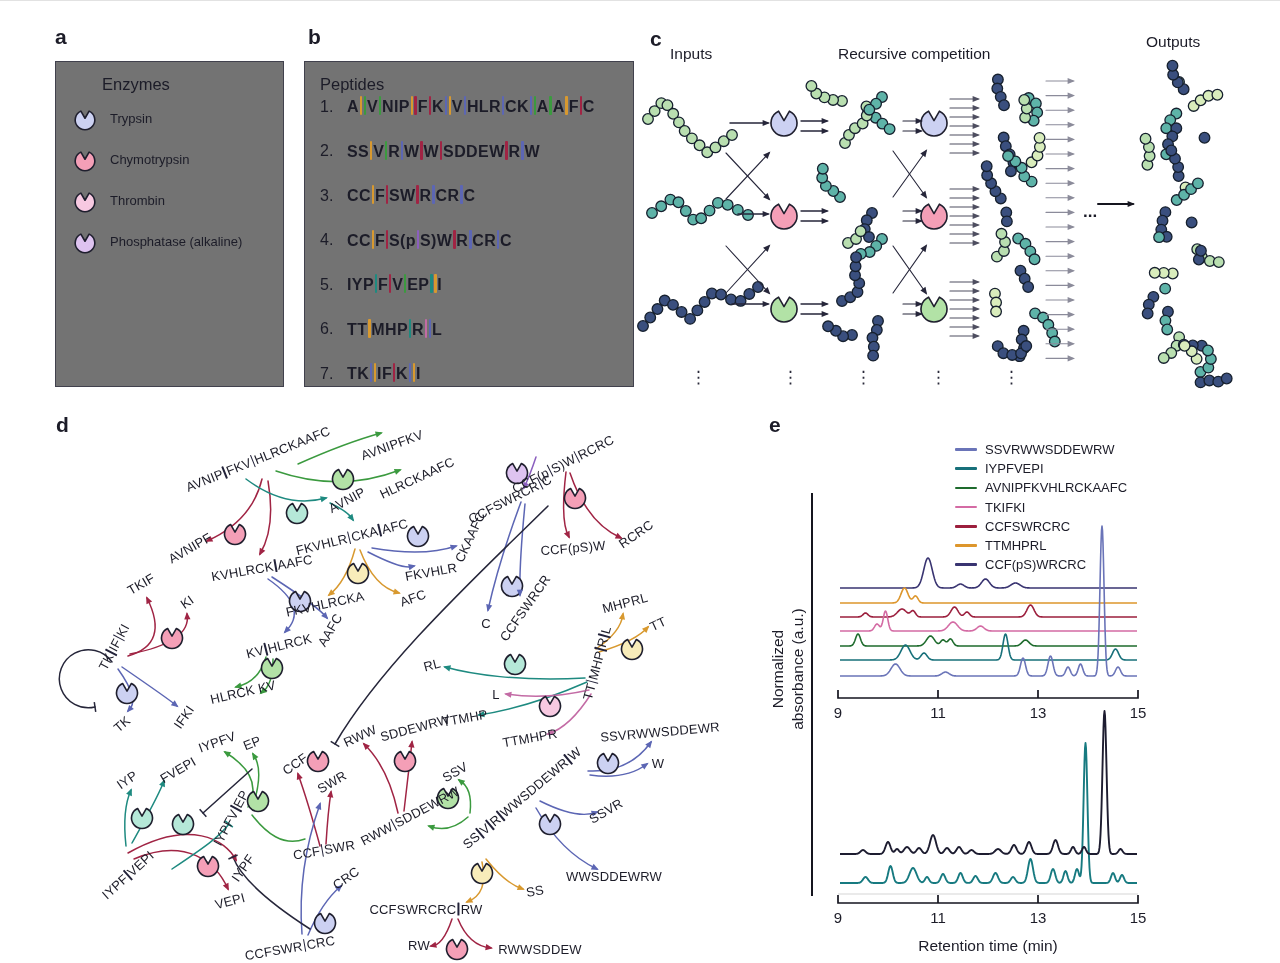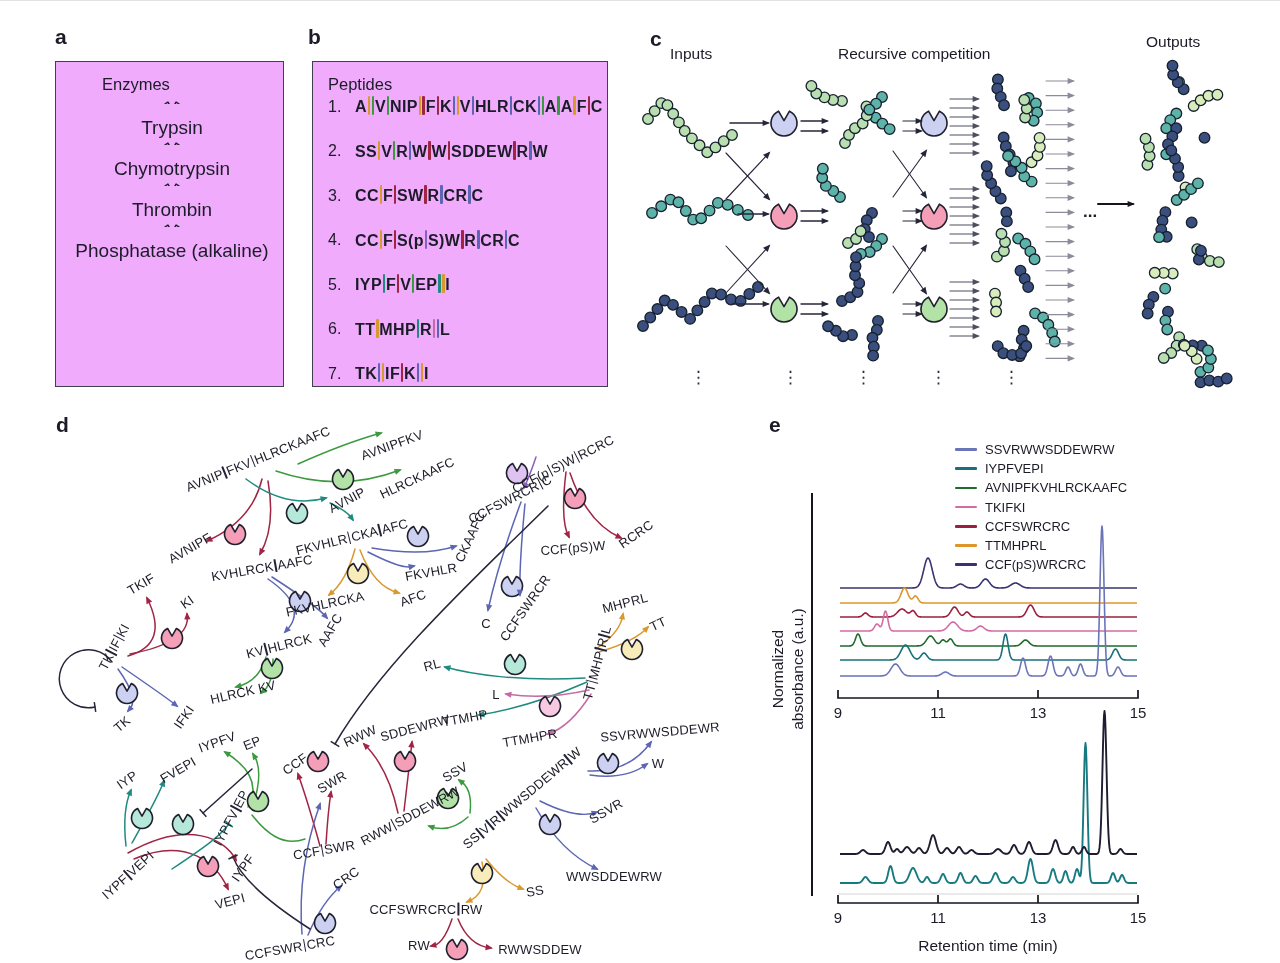--- a/index.html
+++ b/index.html
@@ -1,23 +1,23 @@
 <!DOCTYPE html>
 <html><head>
 <meta charset="utf-8">
 <style>
   html,body{margin:0;padding:0;background:#ffffff;}
   #fig{position:relative;width:1280px;height:963px;background:#ffffff;overflow:hidden;
        font-family:"Liberation Sans", sans-serif;color:#1c1c28;border-top:1px solid #e2e2e2;border-bottom:1px solid #e2e2e2;}
   .plabel{position:absolute;font-size:21px;font-weight:700;}
-  .box{position:absolute;background:#f0abfc;border:1.6px solid #41414d;box-sizing:border-box;}
+  .box{position:absolute;background:#737373;border:1.6px solid #41414d;box-sizing:border-box;}
   .box-title{font-size:16.5px;}
   #enzBox .box-title{padding:13px 0 4px 46px;}
   #pepBox .box-title{padding:13px 0 2px 15px;}
-  .enz-row{display:flex;align-items:center;height:41px;padding-left:5px;gap:13px;font-size:19px;flex-direction:column;}
+  .enz-row{display:flex;align-items:center;height:41px;padding-left:17px;gap:13px;font-size:13px;}
   .pep-row{display:flex;align-items:baseline;height:44.5px;padding-left:15px;font-size:16px;}
   .pep-num{width:27px;font-size:16px;}
   .pep-seq{font-weight:700;letter-spacing:0.4px;white-space:nowrap;}
   .bar{display:inline-block;width:2.6px;height:19px;margin:0 0.7px;vertical-align:-3.5px;border-radius:1px;}
   .clabel{position:absolute;font-size:15.5px;}
   .dnode{position:absolute;font-size:13px;white-space:nowrap;letter-spacing:0.2px;}
   .nbar{display:inline-block;width:1.7px;height:13px;margin:0 1.3px;vertical-align:-2px;background:#23233a;border-radius:0.5px;}
   .leg-item{position:absolute;display:flex;align-items:center;gap:8px;font-size:13px;white-space:nowrap;}
   .leg-swatch{display:inline-block;width:22px;height:2.7px;border-radius:1px;}
   #ylab{position:absolute;left:788px;top:668px;transform:translate(-50%,-50%) rotate(-90deg);
@@ -58,21 +58,21 @@
         </div>
         <div class="enz-row">
           <svg width="24" height="24" style="position: static;">
             <path d="M 12 11.236 L 7.8839999999999995 4.1015999999999995 A 9.8 9.8 0 1 0 16.116 4.1015999999999995 Z" fill="#dec3f0" stroke="#1f1f2e" stroke-width="1.6" stroke-linejoin="round"></path>
           </svg>
           <span>Phosphatase (alkaline)</span>
         </div>
       </div>
   </div>
 
-  <div id="pepBox" class="box" style="left:312px;top:60px;width:296px;height:326px">
+  <div id="pepBox" class="box" style="left:304px;top:60px;width:330px;height:326px">
     <div class="box-title">Peptides</div>
     <div id="pepList">
         <div class="pep-row">
           <span class="pep-num">1.</span>
           <span class="pep-seq"><span>A</span><span class="bar" style="background: rgb(216, 153, 47);"></span><span class="bar" style="background: rgb(59, 154, 63);"></span><span>V</span><span class="bar" style="background: rgb(59, 154, 63);"></span><span>NIP</span><span class="bar" style="background: rgb(216, 153, 47);"></span><span class="bar" style="background: rgb(160, 36, 68);"></span><span>F</span><span class="bar" style="background: rgb(160, 36, 68);"></span><span>K</span><span class="bar" style="background: rgb(92, 102, 180);"></span><span class="bar" style="background: rgb(216, 153, 47);"></span><span>V</span><span class="bar" style="background: rgb(92, 102, 180);"></span><span>HLR</span><span class="bar" style="background: rgb(92, 102, 180);"></span><span>CK</span><span class="bar" style="background: rgb(92, 102, 180);"></span><span class="bar" style="background: rgb(59, 154, 63);"></span><span>A</span><span class="bar" style="background: rgb(59, 154, 63);"></span><span>A</span><span class="bar" style="background: rgb(216, 153, 47);"></span><span>F</span><span class="bar" style="background: rgb(160, 36, 68);"></span><span>C</span></span>
         </div>
         <div class="pep-row">
           <span class="pep-num">2.</span>
           <span class="pep-seq"><span>SS</span><span class="bar" style="background: rgb(216, 153, 47);"></span><span>V</span><span class="bar" style="background: rgb(59, 154, 63);"></span><span>R</span><span class="bar" style="background: rgb(92, 102, 180);"></span><span>W</span><span class="bar" style="background: rgb(160, 36, 68);"></span><span>W</span><span class="bar" style="background: rgb(160, 36, 68);"></span><span>SDDEW</span><span class="bar" style="background: rgb(160, 36, 68);"></span><span>R</span><span class="bar" style="background: rgb(92, 102, 180);"></span><span>W</span></span>
         </div>

